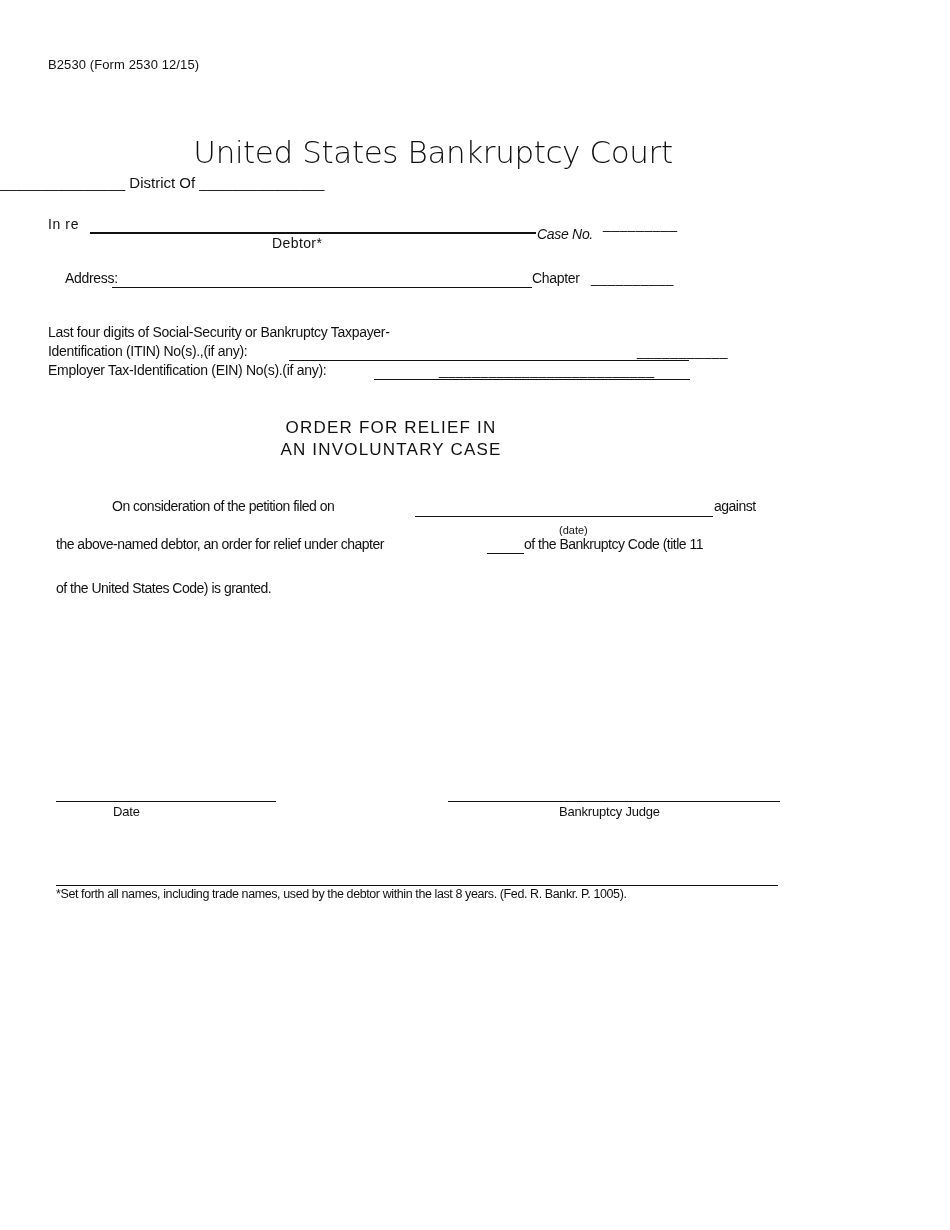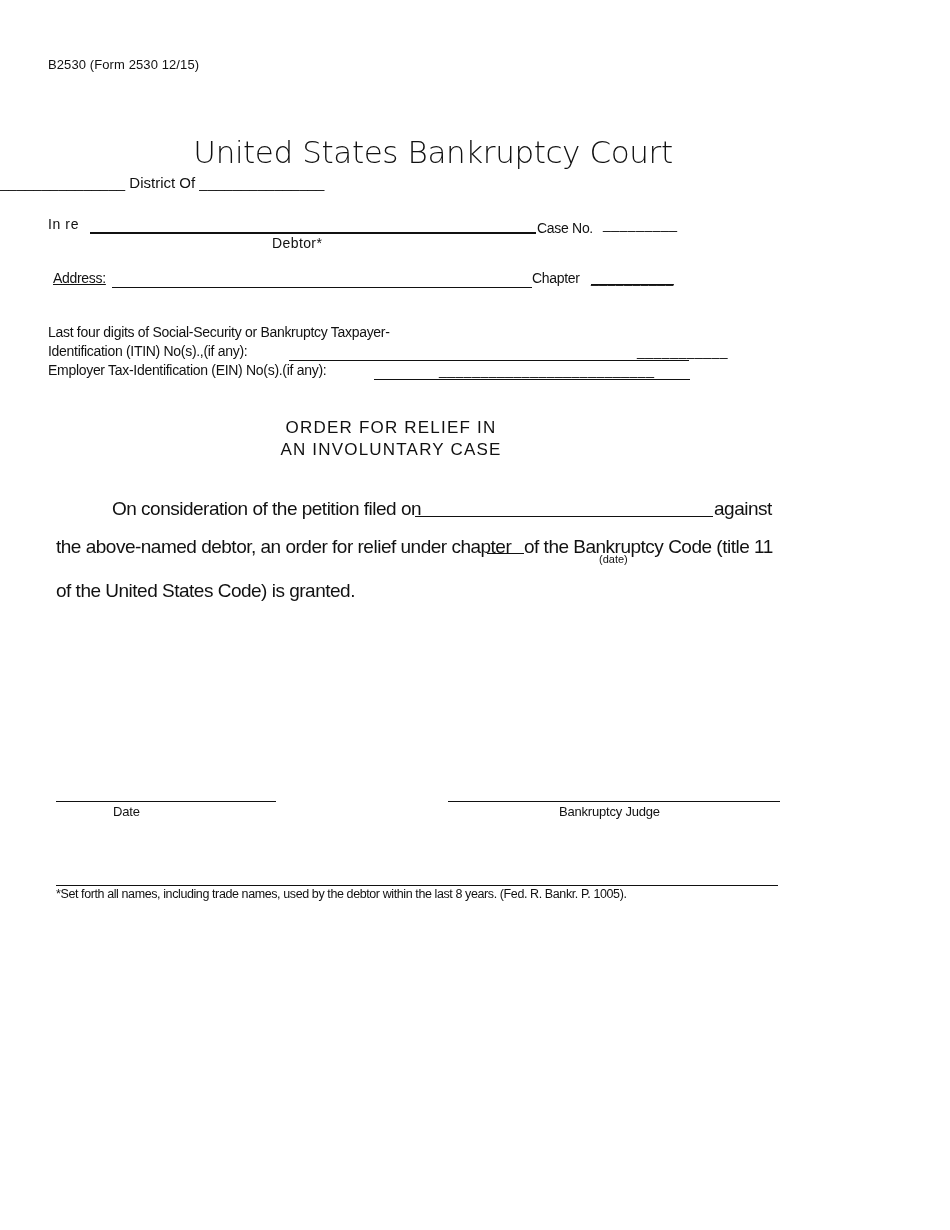--- a/index.html
+++ b/index.html
@@ -8,59 +8,59 @@
       font-family: "Liberation Sans", "DejaVu Sans", sans-serif; color: #111;
     }
     .abs { position: absolute; white-space: nowrap; }
     .form-id { left: 48px; top: 57px; font-size: 13px; letter-spacing: 0.1px; }
     .court-title { left: 0; width: 866px; text-align: center; top: 134px; font-size: 31px; letter-spacing: -0.4px; font-family: "DejaVu Sans", sans-serif; font-weight: 300; }
     .district { left: 0; width: 866px; top: 174px; font-size: 15px; }
     .lbl { font-size: 14px; letter-spacing: -0.3px; }
     .uline { position: absolute; border-bottom: 1.5px solid #111; height: 0; }
     .thin { border-bottom-width: 1px; }
     .order-title { left: 0; width: 782px; text-align: center; font-size: 17px; letter-spacing: 1.2px; }
-    .body-text { font-size: 19px; letter-spacing: -0.5px; }
+    .body-text { font-size: 14px; letter-spacing: -0.5px; }
     .small { font-size: 11px; }
     .sig-label { font-size: 13px; letter-spacing: -0.2px; }
     .footnote { left: 56px; top: 887px; font-size: 12.5px; letter-spacing: -0.4px; }
   </style>
 </head>
 <body>
 
 <div class="abs form-id">B2530 (Form 2530 12/15)</div>
 
 <div class="abs court-title">United States Bankruptcy Court</div>
 <div class="abs district">_______________ District Of _______________</div>
 
 <div class="abs lbl" style="left:48px; top:216px; letter-spacing:0.6px;">In re</div>
 <div class="uline" style="left:90px; top:232px; width:446px; border-bottom-width:2px;"></div>
-<div class="abs lbl" style="left:537px; top:220px;">Case No.</div>
+<div class="abs lbl" style="left:537px; top:226px;font-style:italic;">Case No.</div>
 <div class="abs lbl" style="left:603px; top:216px; letter-spacing:0.5px;">_________</div>
 <div class="abs lbl" style="left:272px; top:235px; letter-spacing:0.4px;">Debtor*</div>
 
-<div class="abs lbl" style="left:53px; top:270px;text-decoration:underline;">Address:</div>
+<div class="abs lbl" style="left:65px; top:270px;">Address:</div>
 <div class="uline thin" style="left:112px; top:287px; width:420px;"></div>
 <div class="abs lbl" style="left:532px; top:270px;">Chapter</div>
-<div class="abs lbl" style="left:591px; top:270px; letter-spacing:0.5px;text-decoration:underline;">__________</div>
+<div class="abs lbl" style="left:591px; top:270px; letter-spacing:0.5px;">__________</div>
 
 <div class="abs lbl" style="left:48px; top:324px;">Last four digits of Social-Security or Bankruptcy Taxpayer-</div>
 <div class="abs lbl" style="left:48px; top:343px;">Identification (ITIN) No(s).,(if any):</div>
 <div class="uline thin" style="left:289px; top:360px; width:400px;"></div>
 <div class="abs lbl" style="left:590px; top:343px; letter-spacing:0.5px;margin-left:47px;">___________</div>
 <div class="abs lbl" style="left:48px; top:362px;">Employer Tax-Identification (EIN) No(s).(if any):</div>
 <div class="uline thin" style="left:374px; top:379px; width:316px;"></div>
 <div class="abs lbl" style="left:439px; top:362px; letter-spacing:0.5px;">__________________________</div>
 
 <div class="abs order-title" style="top:418px;">ORDER FOR RELIEF IN</div>
 <div class="abs order-title" style="top:440px;">AN INVOLUNTARY CASE</div>
 
 <div class="abs body-text" style="left:112px; top:498px;">On consideration of the petition filed on</div>
 <div class="uline thin" style="left:415px; top:516px; width:298px;"></div>
 <div class="abs body-text" style="left:714px; top:498px;">against</div>
-<div class="abs small" style="left:559px; top:553px;margin-left:40px;">(date)</div>
+<div class="abs small" style="left:559px; top:524px;">(date)</div>
 
 <div class="abs body-text" style="left:56px; top:536px;">the above-named debtor, an order for relief under chapter</div>
 <div class="uline thin" style="left:487px; top:553px; width:37px;"></div>
 <div class="abs body-text" style="left:524px; top:536px;">of the Bankruptcy Code (title 11</div>
 
 <div class="abs body-text" style="left:56px; top:580px;">of the United States Code) is granted.</div>
 
 <div class="uline thin" style="left:56px; top:801px; width:220px;"></div>
 <div class="abs sig-label" style="left:113px; top:804px;">Date</div>
 <div class="uline thin" style="left:448px; top:801px; width:332px;"></div>

